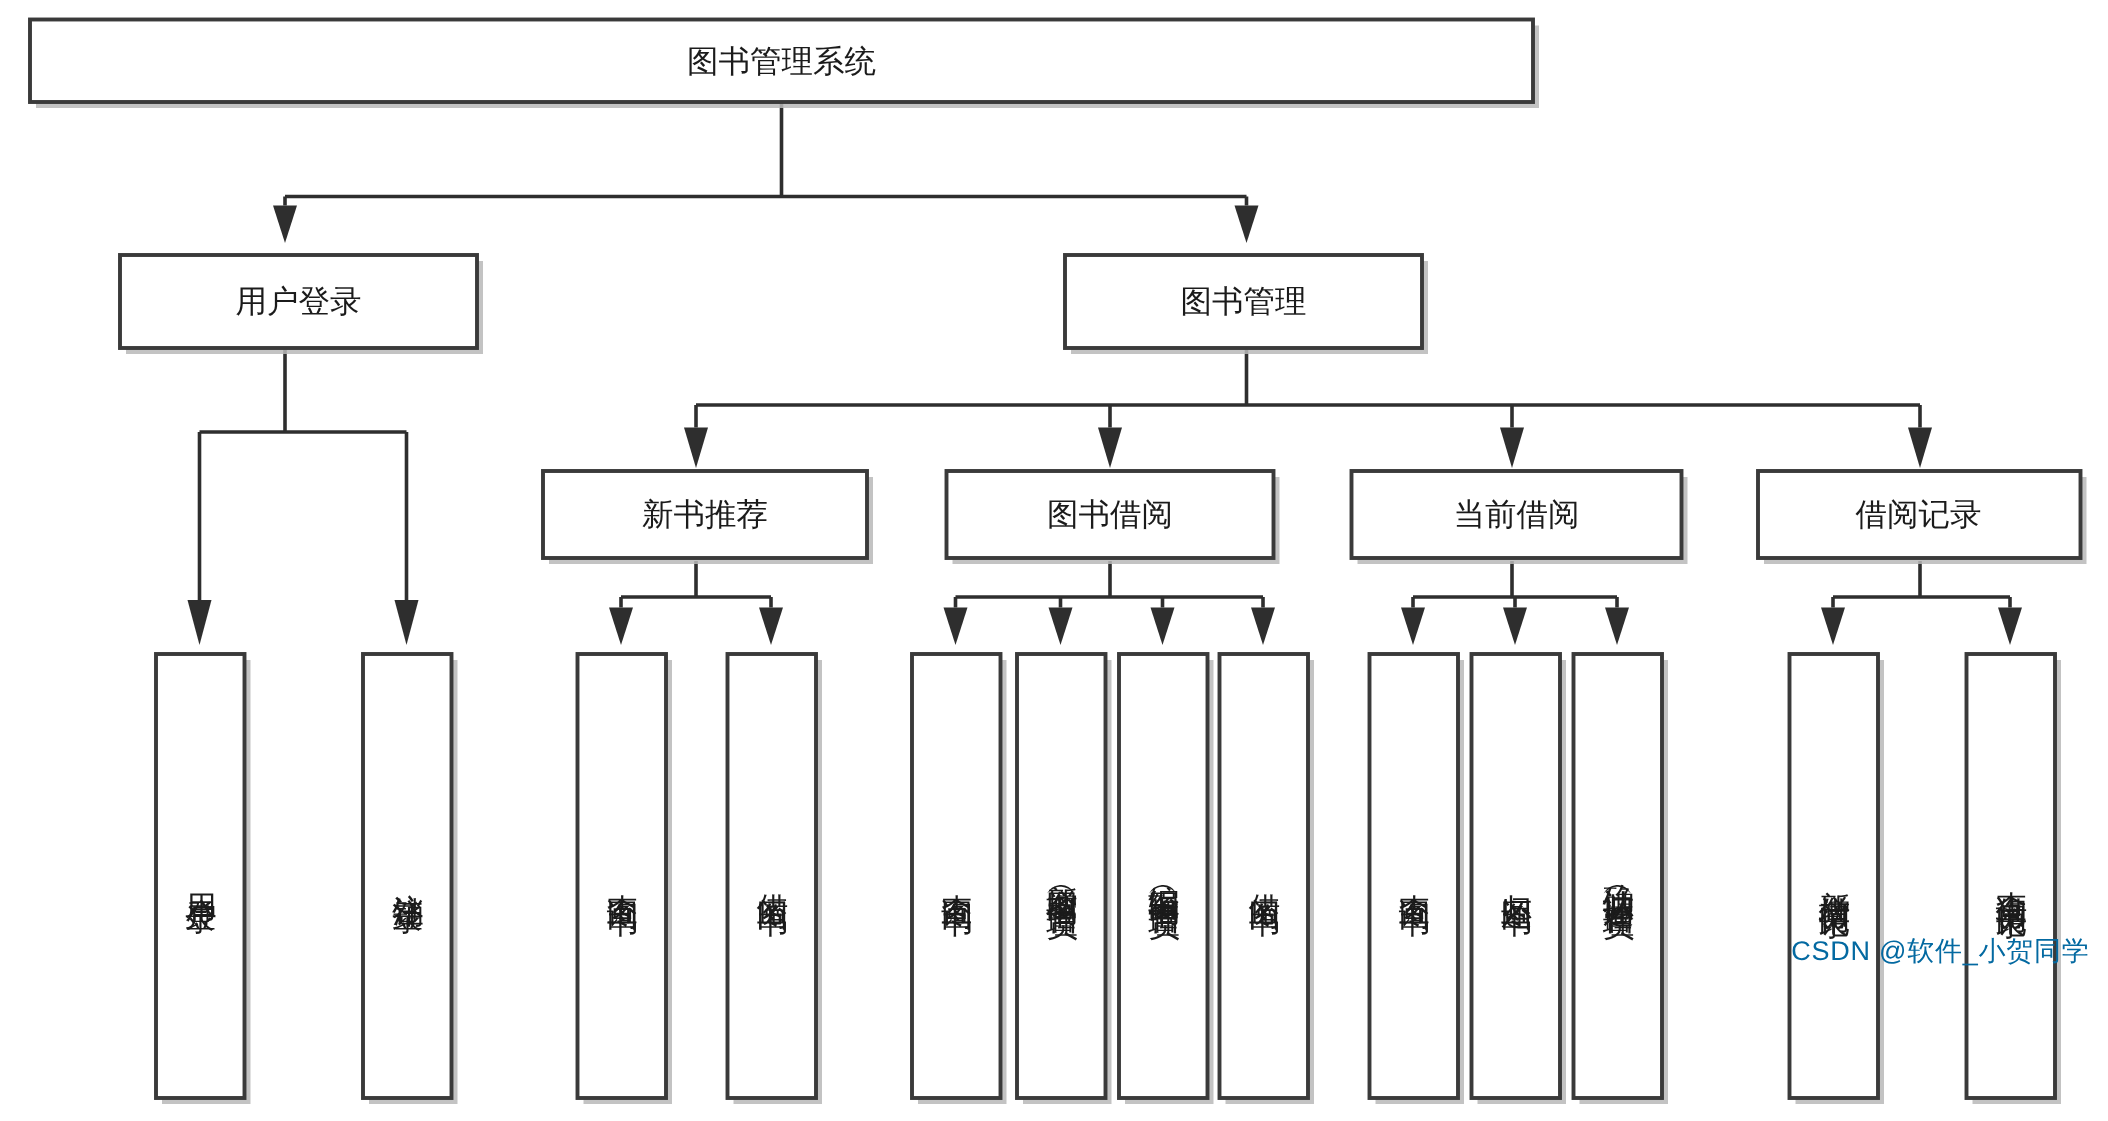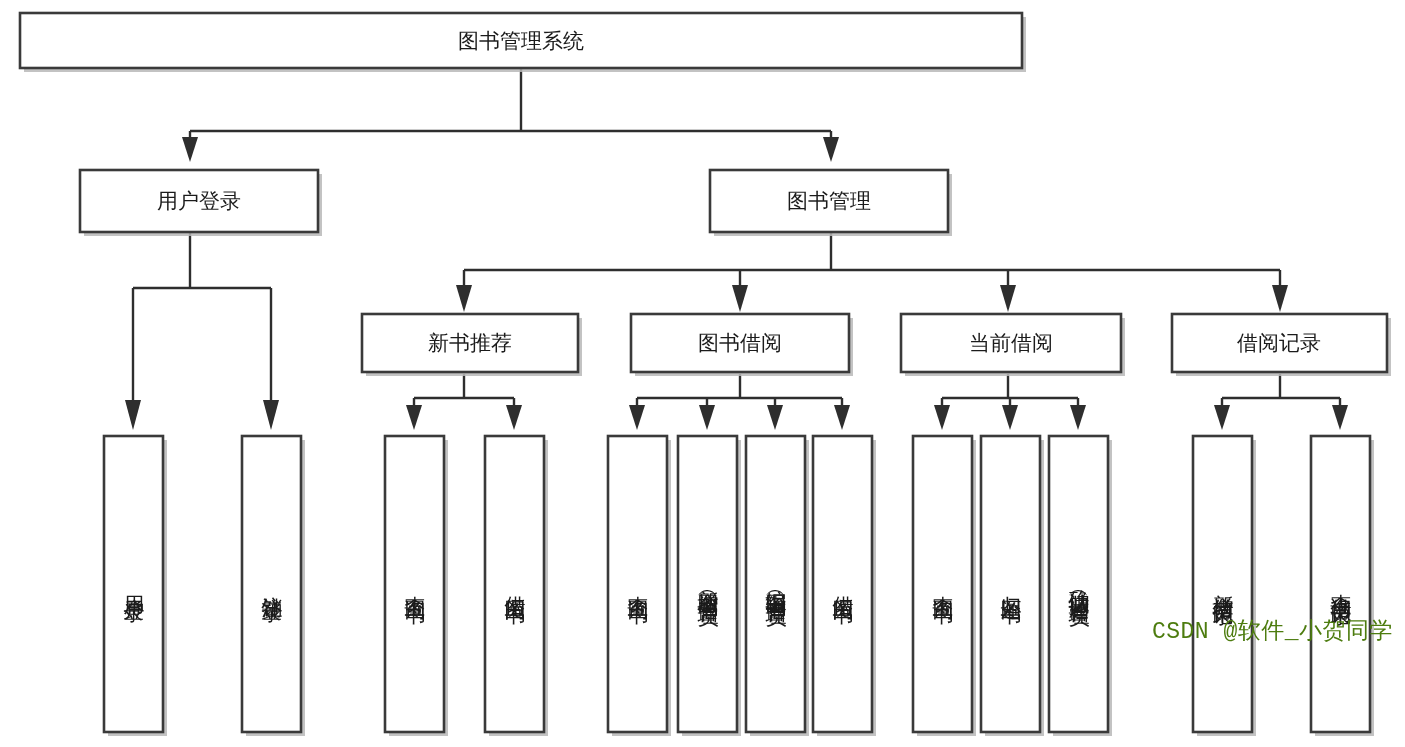--- a/index.html
+++ b/index.html
@@ -66,23 +66,23 @@
     text-align: center;
     display: flex;
     align-items: center;
     justify-content: center;
     pointer-events: none;
   }
   .watermark {
     position: absolute;
     right: 12px;
     bottom: 6px;
-    font-family: Liberation Mono, monospace;
-    font-size: 23px;
-    color: #4d7c0f;
+    font-family: Liberation Sans, sans-serif;
+    font-size: 18px;
+    color: #0369a1;
     white-space: nowrap;
     letter-spacing: 0.5px;
   }
 </style>
 </head>
 <body>
 
 <div id="diagram-root">
 
   <svg class="diagram-canvas" viewBox="0 0 1405 747">

